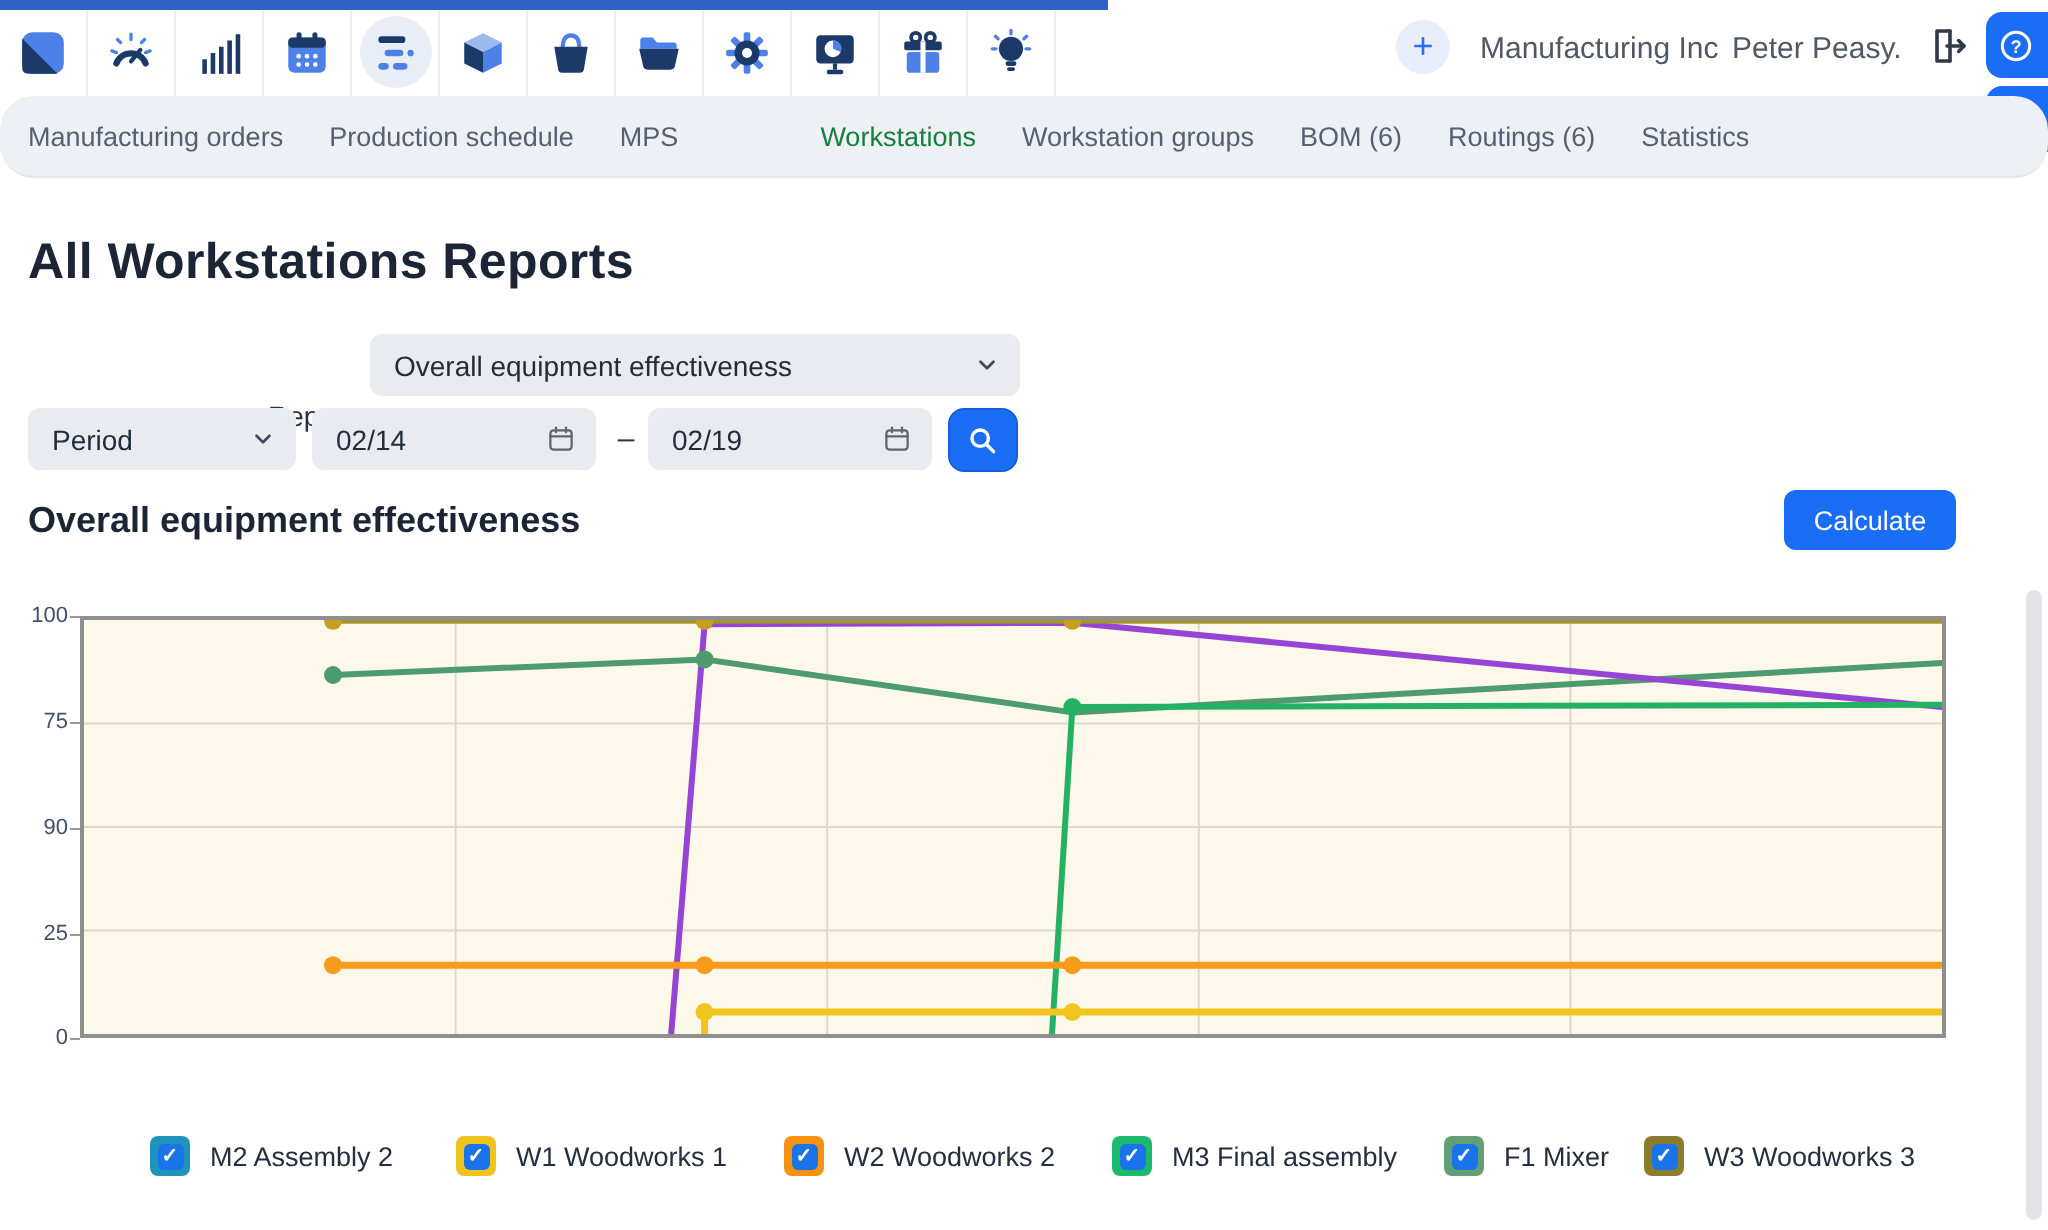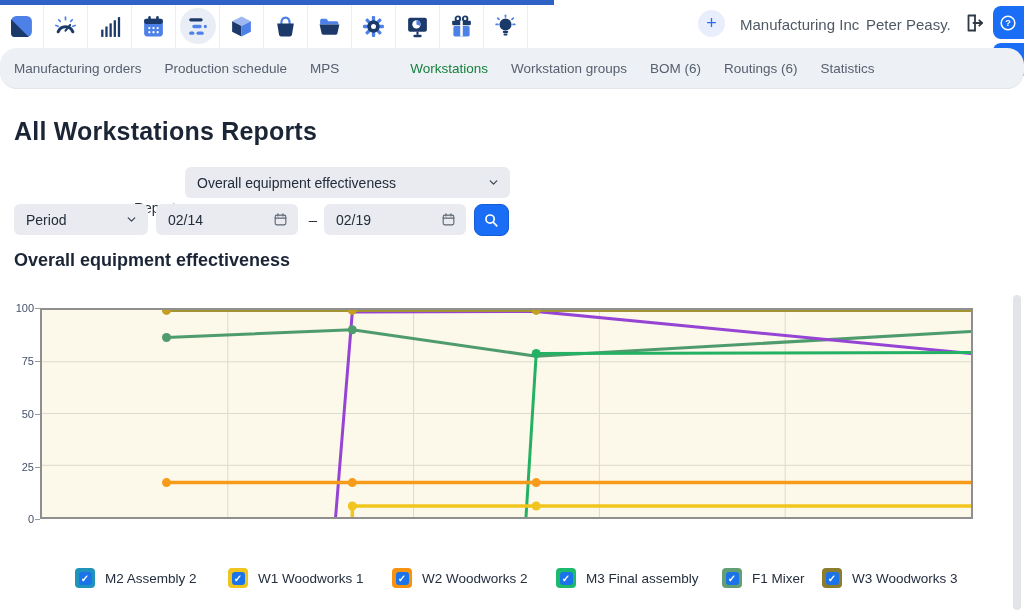--- a/index.html
+++ b/index.html
@@ -268,25 +268,26 @@
       </svg>
   </div>
   <button class="searchbtn">
     <svg width="17" height="17" viewBox="0 0 24 24" fill="none" stroke="#fff" stroke-width="2.4" stroke-linecap="round">
         <circle cx="10" cy="10" r="5.8"></circle>
         <line x1="14.5" y1="14.5" x2="19.5" y2="19.5"></line>
       </svg>
   </button>
 
   <div class="sectitle">Overall equipment effectiveness</div>
+  <button class="calcbtn">Calculate</button>
 
   <div class="chartwrap">
     <div class="ylab" style="top:16px;">100</div>
     <div class="ylab" style="top:69px;">75</div>
-    <div class="ylab" style="top:122px;">50</div>
+    <div class="ylab" style="top:122px;">90</div>
     <div class="ylab" style="top:175px;">25</div>
     <div class="ylab" style="top:227px;">0</div>
     <div class="ytick" style="top:23px;"></div>
     <div class="ytick" style="top:76px;"></div>
     <div class="ytick" style="top:129px;"></div>
     <div class="ytick" style="top:182px;"></div>
     <div class="ytick" style="top:234px;"></div>
     <div class="plot">
       <svg id="chartsvg" width="929" height="207" viewBox="0 0 929 207">
           <line x1="0" y1="155.3" x2="929" y2="155.3" stroke="#dcdace" stroke-width="1"></line>

